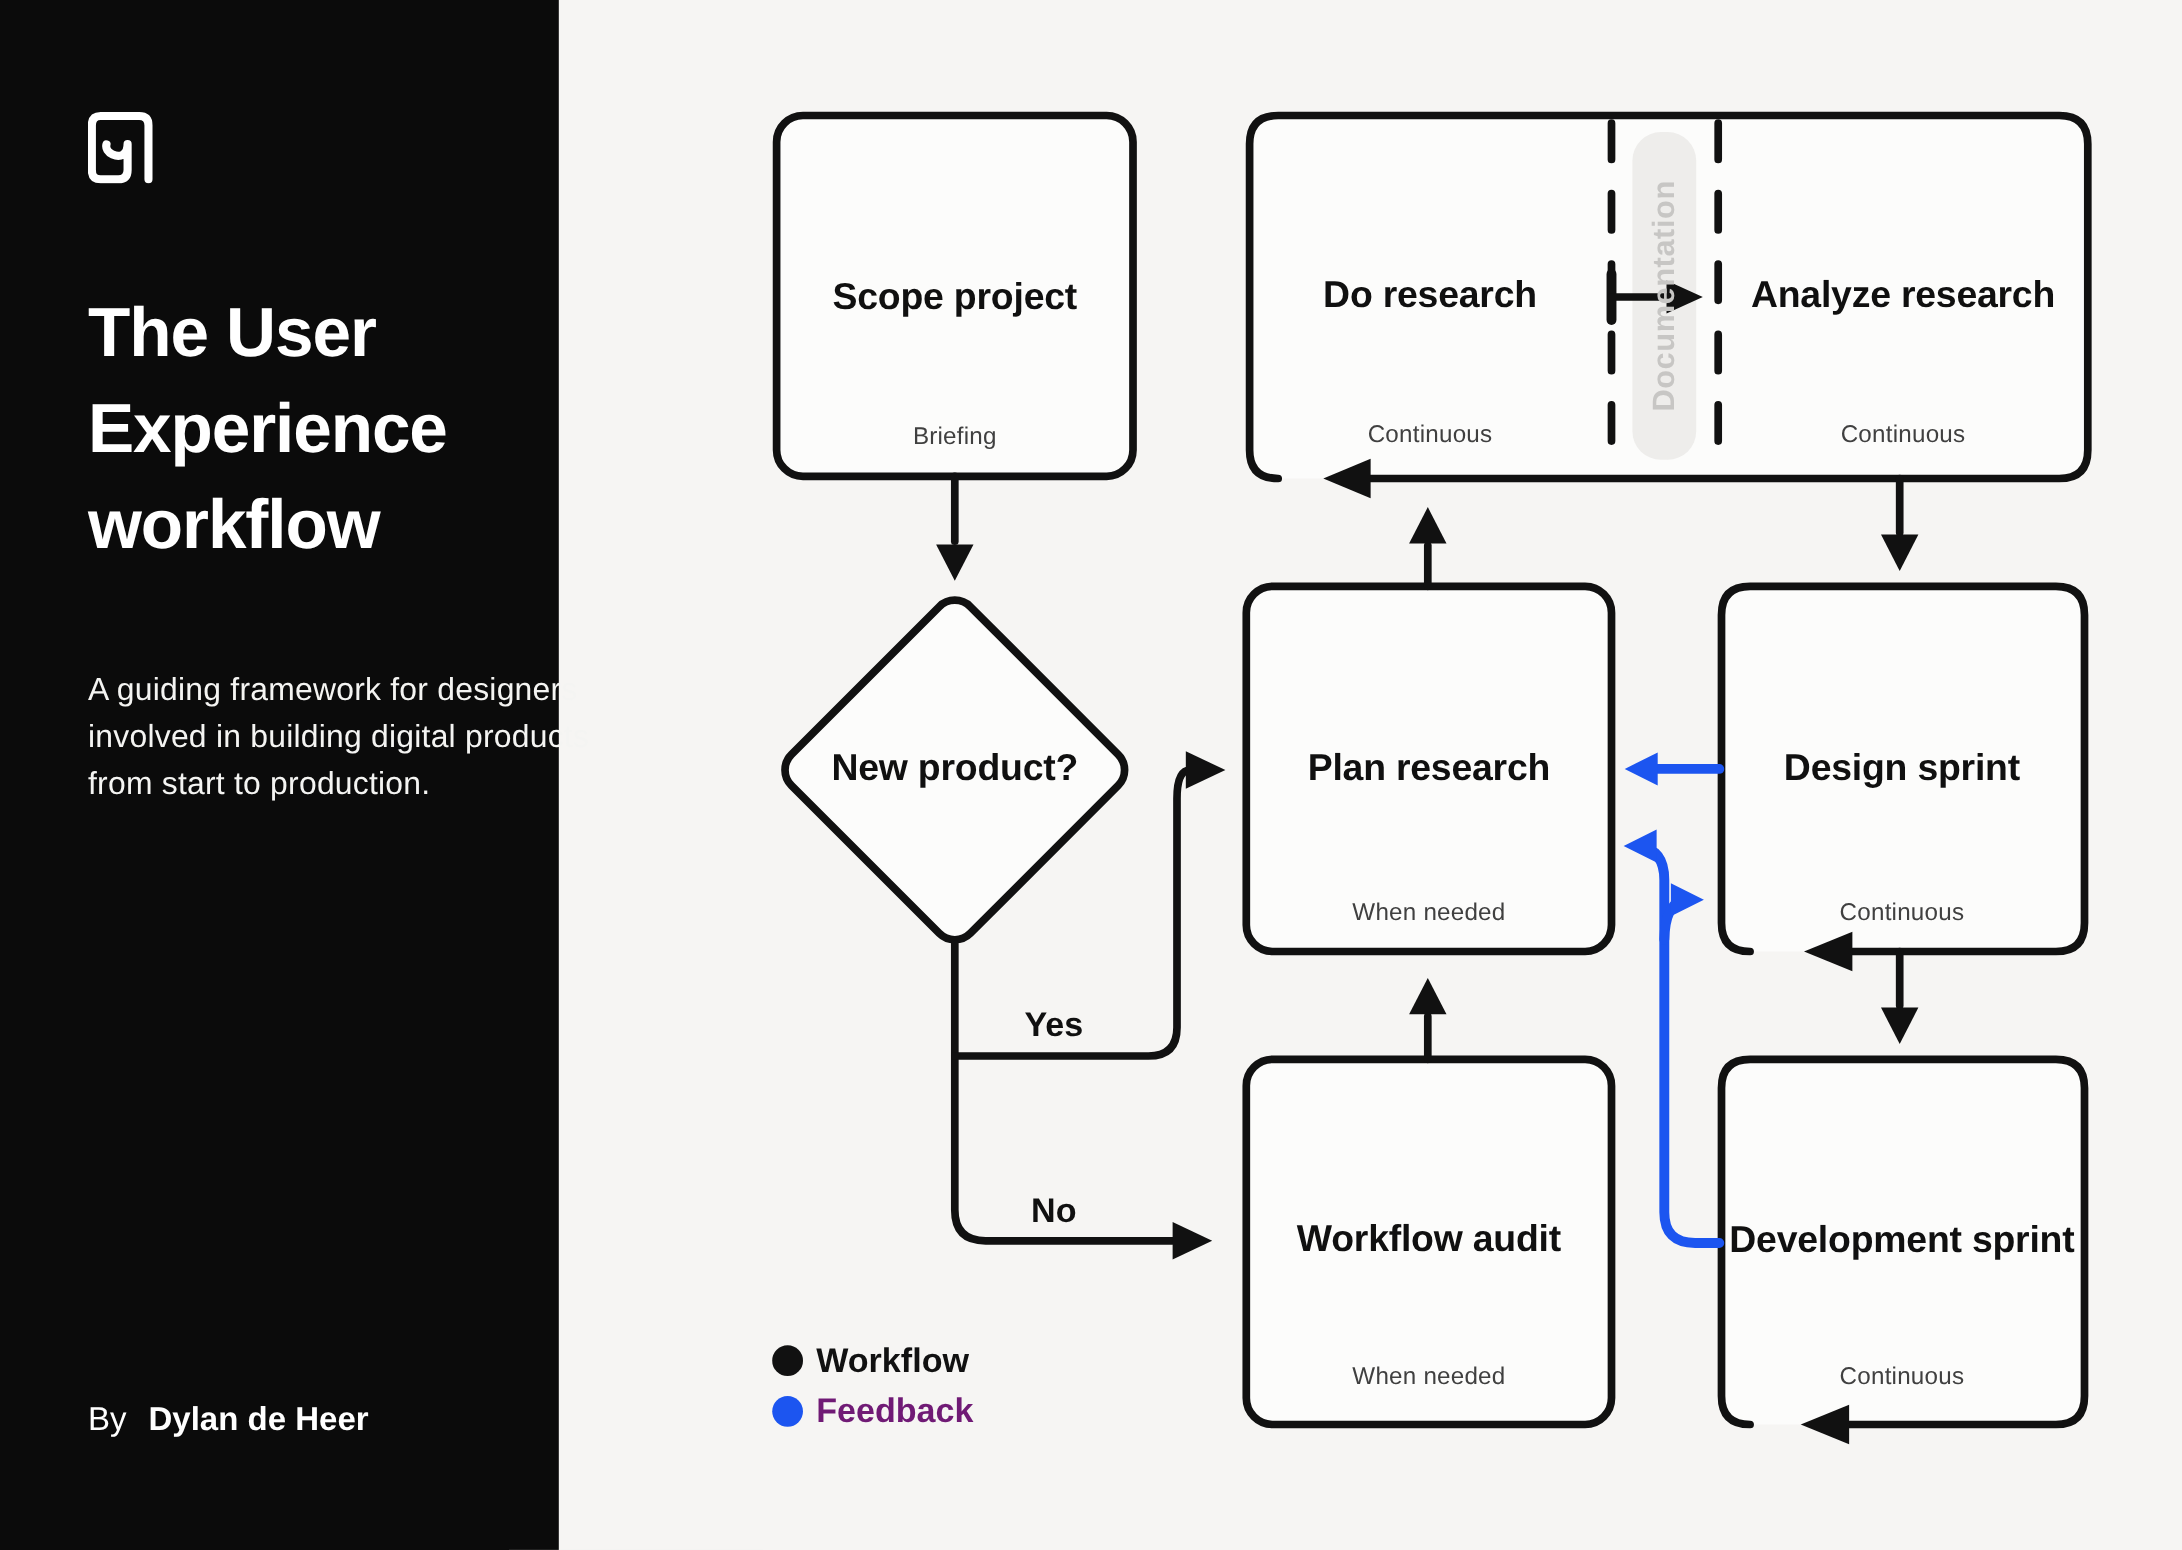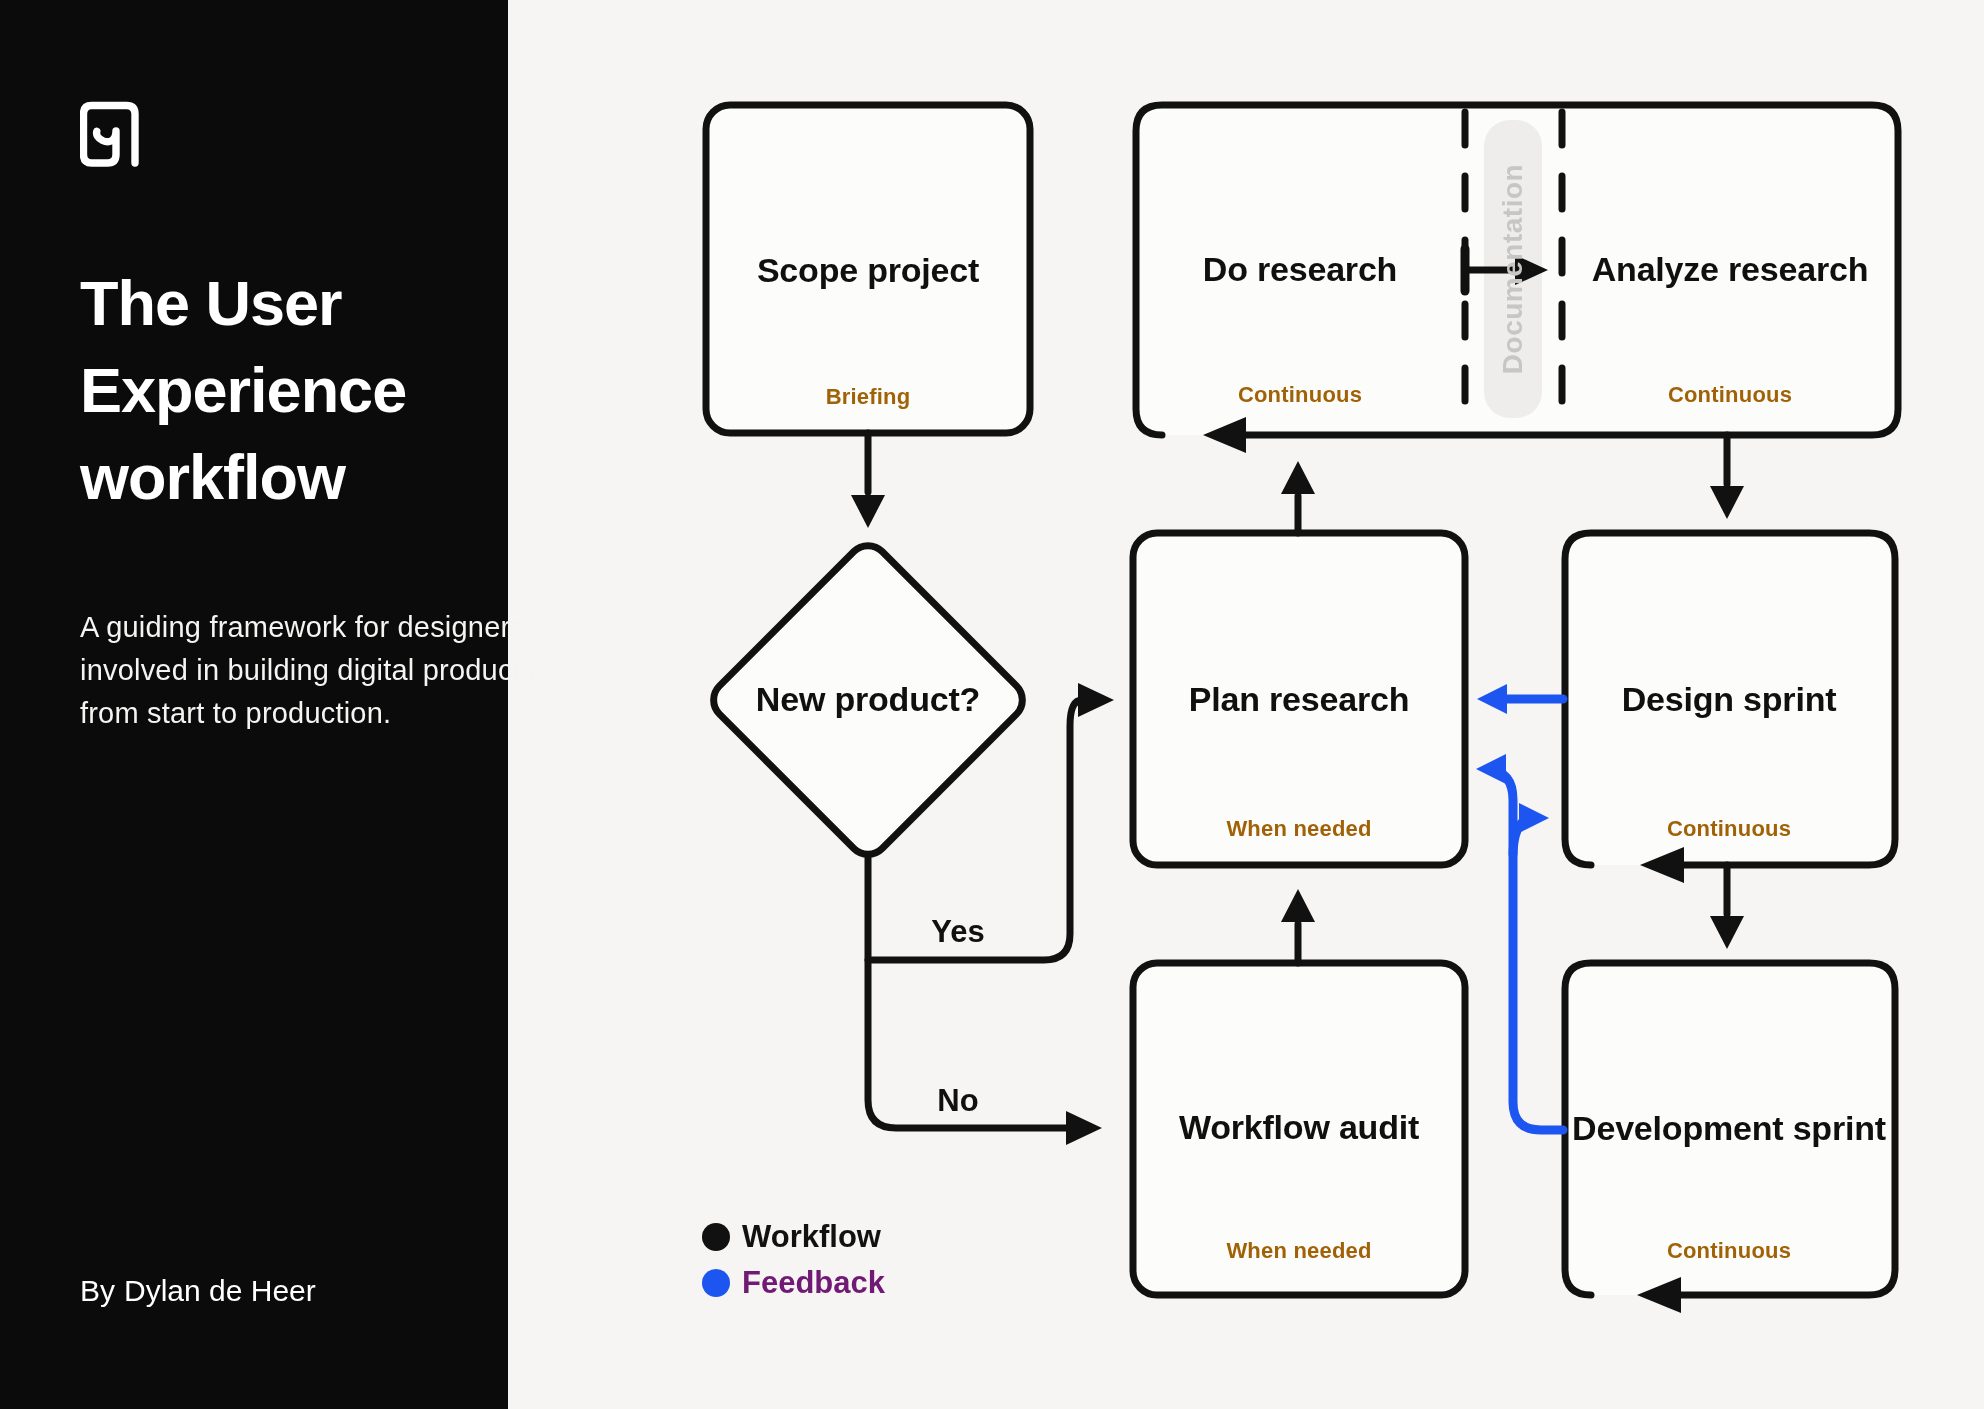--- a/index.html
+++ b/index.html
@@ -22,26 +22,26 @@
   }
   .panel-desc{
     position:absolute;left:80px;top:606px;width:480px;
     font-size:29px;line-height:43px;font-weight:400;letter-spacing:0.2px;
     white-space:pre-line;color:#f4f4f2;
   }
   .byline{
     position:absolute;left:80px;top:1272px;font-size:30px;line-height:38px;color:#ffffff;
   }
   .byline .pre{font-weight:400;margin-right:9px;}
-  .byline .name{font-weight:400;}
+  .byline .name{font-weight:700;margin-left:11px;}
   
   .flow-svg{position:absolute;left:0;top:0;width:1984px;height:1409px;}
   .flow-label{position:absolute;transform:translate(-50%,-50%);white-space:nowrap;}
   .node-title{font-size:34px;font-weight:700;color:#101010;letter-spacing:-0.2px;}
-  .node-sub{font-size:22px;font-weight:700;color:#a16207;letter-spacing:0.2px;}
+  .node-sub{font-size:22px;font-weight:400;color:#404040;letter-spacing:0.2px;}
   .branch-label{font-size:31px;font-weight:700;color:#101010;text-align:center;}
   .doc-label{
     position:absolute;left:1513px;top:269px;
     transform:translate(-50%,-50%) rotate(-90deg);
     font-size:28px;font-weight:700;color:#c7c6c4;letter-spacing:0.5px;white-space:nowrap;
   }
   
   .legend-label{position:absolute;transform:translate(0,-50%);font-size:31px;font-weight:700;white-space:nowrap;}
   .legend-workflow{color:#111111;}
   .legend-feedback{color:#701a75;}

